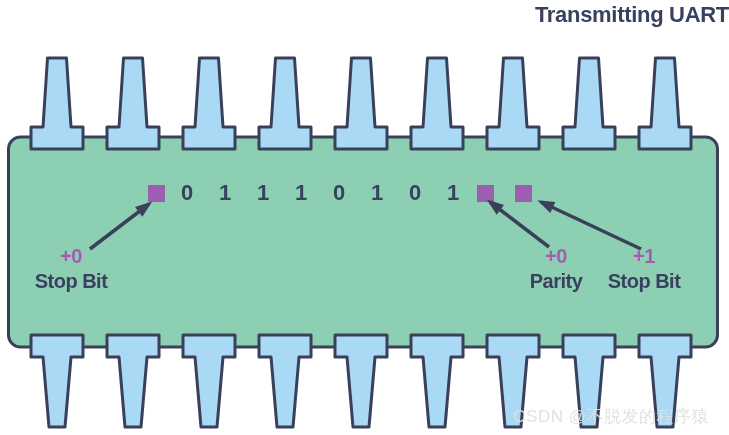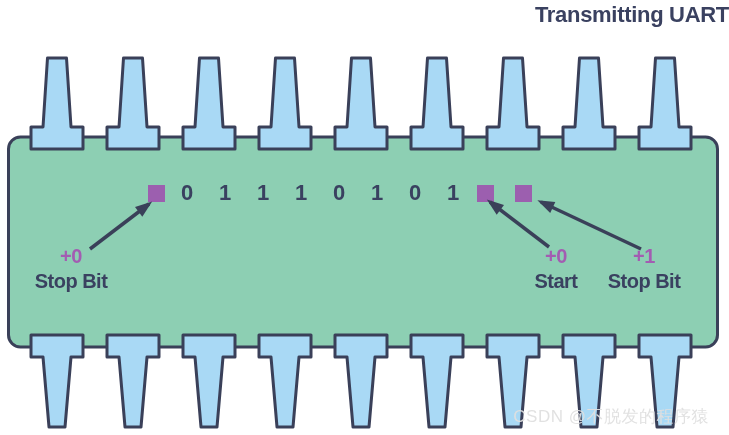--- a/index.html
+++ b/index.html
@@ -94,21 +94,21 @@
     <span>1</span>
   </div>
 
   <div class="anno anno-start">
     <div class="offset">+0</div>
     <div class="name">Stop Bit</div>
   </div>
 
   <div class="anno anno-parity">
     <div class="offset">+0</div>
-    <div class="name">Start</div>
+    <div class="name">Parity</div>
   </div>
 
   <div class="anno anno-stop">
     <div class="offset">+1</div>
     <div class="name">Stop Bit</div>
   </div>
 
   <div class="watermark">CSDN @不脱发的程序猿</div>
 
 </div>

